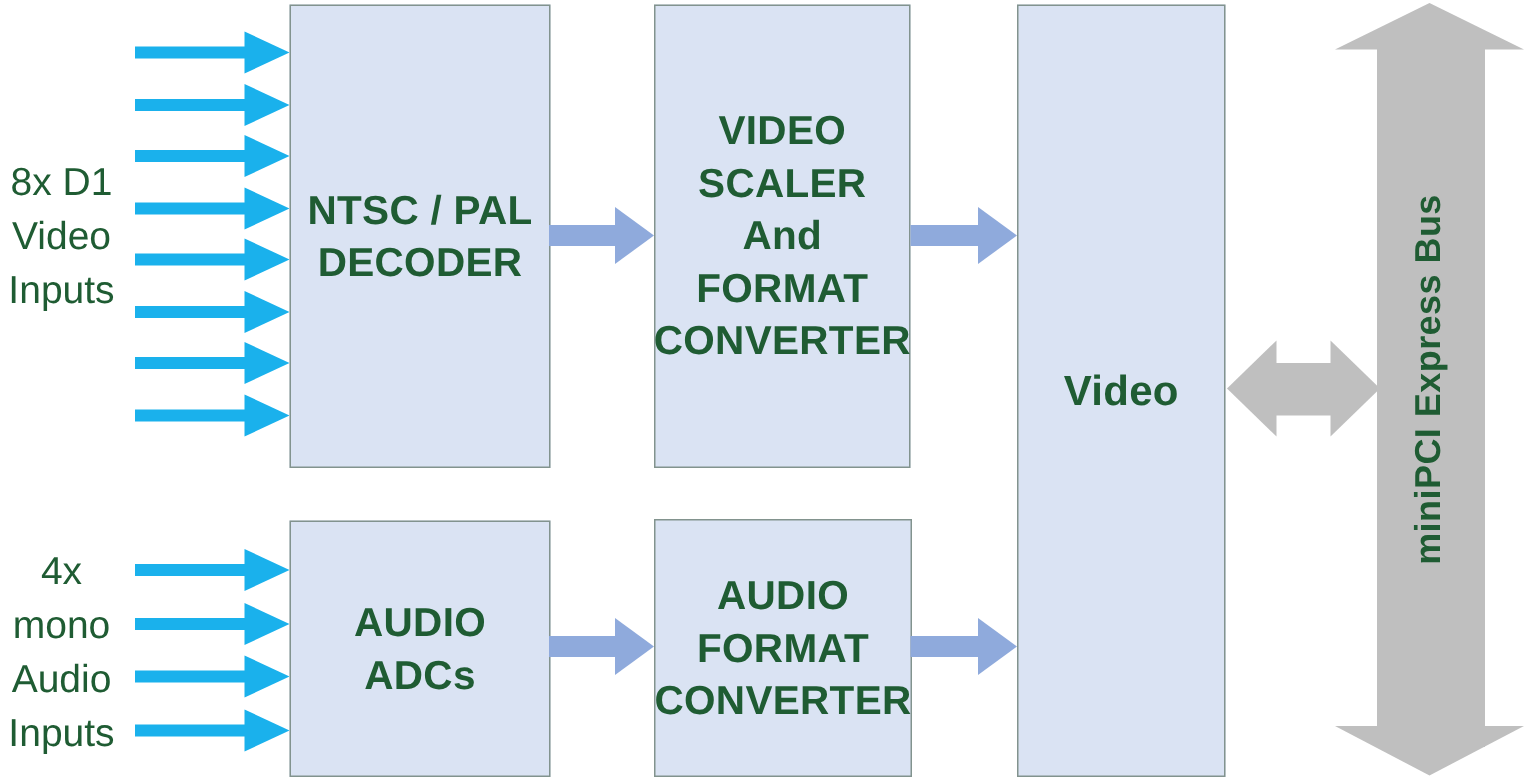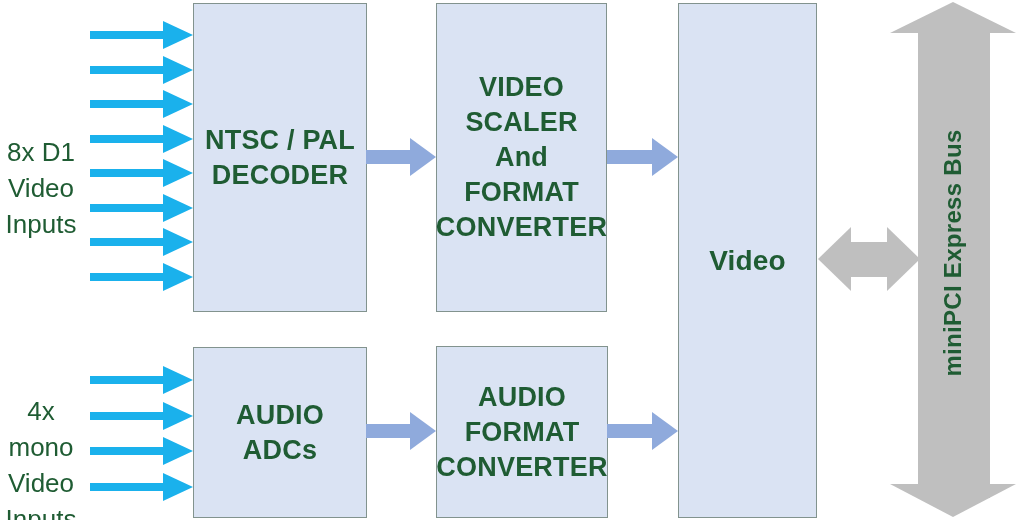--- a/index.html
+++ b/index.html
@@ -28,21 +28,21 @@
   }
   .b-ntsc   {left:193px;top:3px;  width:174px;height:309px;}
   .b-scaler {left:436px;top:3px;  width:171px;height:309px;}
   .b-adc    {left:193px;top:347px;width:174px;height:171px;}
   .b-afmt   {left:436px;top:346px;width:172px;height:172px;}
   .b-bridge {left:678px;top:3px;  width:139px;height:515px;}
   .b-bridge .block-label{font-size:28px;}
   
   .side-label{
     position:absolute;color:var(--text_green);font-size:26px;line-height:36px;
-    text-align:center;white-space:pre-line;margin-top:31px;
+    text-align:center;white-space:pre-line;
   }
   .video-label{left:0;top:103px;width:82px;}
   .audio-label{left:0;top:362px;width:82px;}
   
   .input-arrows{
     position:absolute;left:90px;width:103px;
     display:flex;flex-direction:column;justify-content:space-between;
   }
   .video-arrows{top:21px;height:270px;}
   .audio-arrows{top:366px;height:135px;}
@@ -100,21 +100,21 @@
 </head>
 <body>
 
 <div class="canvas">
 
   <div class="side-label video-label">8x D1
 Video
 Inputs</div>
   <div class="side-label audio-label">4x
 mono
-Video
+Audio
 Inputs</div>
 
   <div class="input-arrows video-arrows">
       <div class="input-arrow">
         <div class="ia-shaft"></div>
         <div class="ia-head"></div>
       </div>
       <div class="input-arrow">
         <div class="ia-shaft"></div>
         <div class="ia-head"></div>

